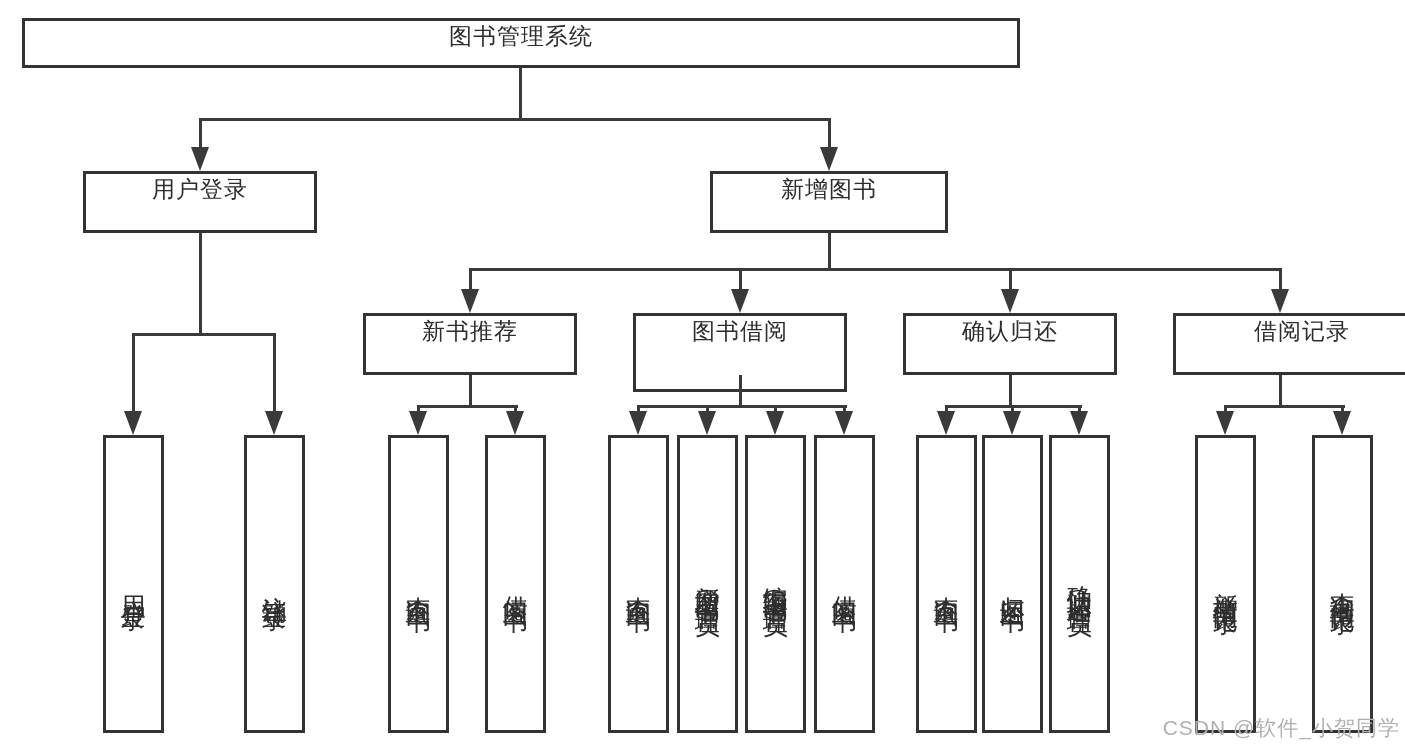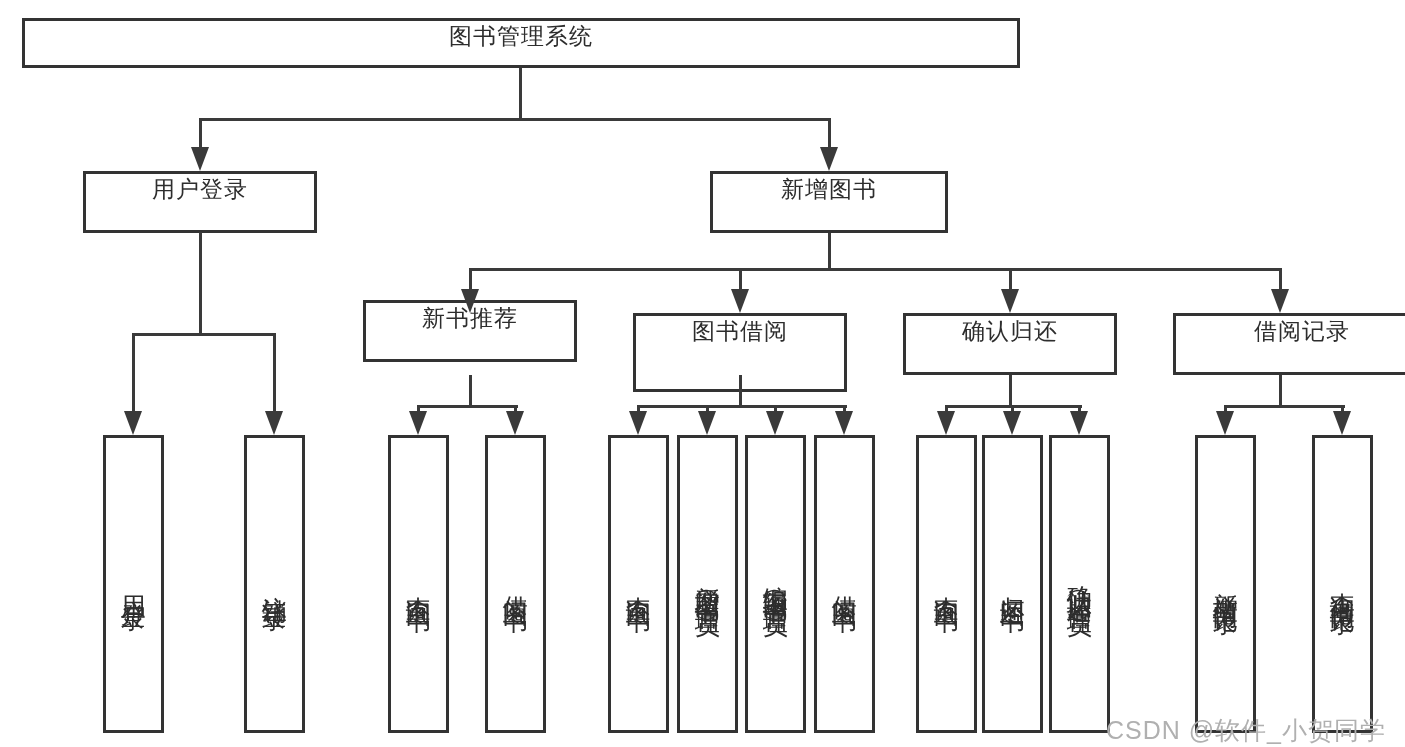--- a/index.html
+++ b/index.html
@@ -27,42 +27,42 @@
     writing-mode:vertical-rl;text-orientation:mixed;
     font-size:25px;line-height:1.05;letter-spacing:4px;color:var(--text);
   }
   .ln{position:absolute;background:var(--line);}
   .ar{
     position:absolute;width:0;height:0;
     border-left:9px solid transparent;border-right:9px solid transparent;
     border-top:24px solid var(--line);
   }
   .watermark{
-    position:absolute;right:19px;top:714px;font-size:25px;
+    position:absolute;right:5px;top:714px;font-size:21px;
     color:var(--watermark);letter-spacing:1px;white-space:nowrap;
   }
 </style>
 </head>
 <body>
 
 <div class="stage">
 
   <div class="hbox" style="left:22px;top:18px;width:998px;height:50px">
     <span>图书管理系统</span>
   </div>
 
   <div class="hbox" style="left:83px;top:171px;width:234px;height:62px">
     <span>用户登录</span>
   </div>
 
   <div class="hbox" style="left:710px;top:171px;width:238px;height:62px">
     <span>新增图书</span>
   </div>
 
-  <div class="hbox" style="left:363px;top:300px;width:214px;height:62px">
+  <div class="hbox" style="left:363px;top:313px;width:214px;height:62px">
     <span>新书推荐</span>
   </div>
 
   <div class="hbox" style="left:633px;top:313px;width:214px;height:79px">
     <span>图书借阅</span>
   </div>
 
   <div class="hbox" style="left:903px;top:313px;width:214px;height:62px">
     <span>确认归还</span>
   </div>

